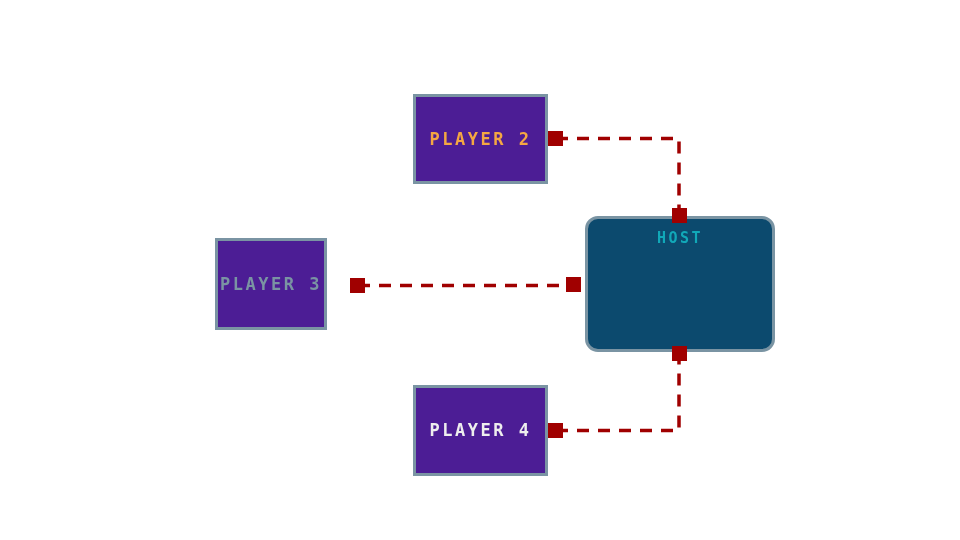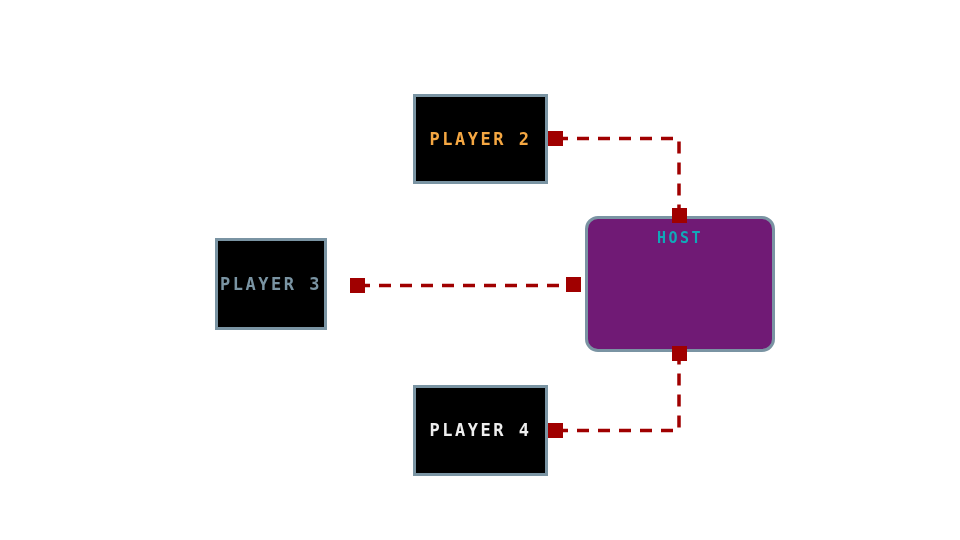--- a/index.html
+++ b/index.html
@@ -28,21 +28,21 @@
     top: 0;
     width: 960px;
     height: 540px;
     z-index: 1;
   }
 
   
   .node {
     position: absolute;
     box-sizing: border-box;
-    background: #000000;
+    background: #4c1d95;
     border: 3px solid #7a94a3;
     display: flex;
     align-items: center;
     justify-content: center;
     z-index: 2;
   }
   .node-label {
     font-size: 17px;
     font-weight: bold;
     letter-spacing: 2.5px;
@@ -63,21 +63,21 @@
   #node-player4 { left: 413px; top: 385px; width: 135px; height: 91px; }
 
   
   #node-host {
     position: absolute;
     box-sizing: border-box;
     left: 585px;
     top: 216px;
     width: 190px;
     height: 136px;
-    background: #701a75;
+    background: #0c4a6e;
     border: 3px solid #7a94a3;
     border-radius: 13px;
     z-index: 2;
   }
   #host-title {
     position: absolute;
     left: 0;
     right: 0;
     top: 12px;
     text-align: center;

